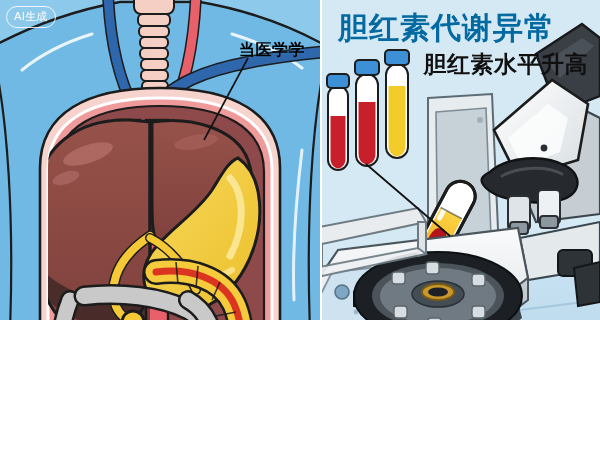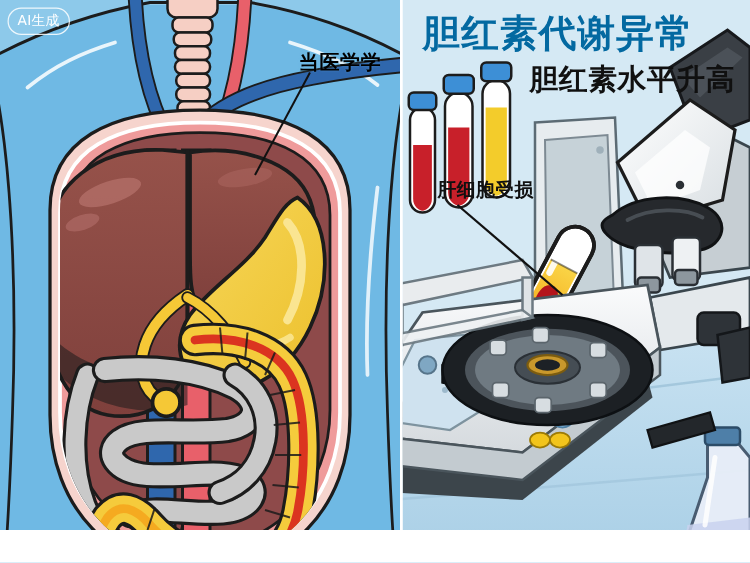--- a/index.html
+++ b/index.html
@@ -9,21 +9,21 @@
   }
   body {
     width: 600px;
     height: 450px;
     overflow: hidden;
     font-family: "DejaVu Sans", "Liberation Sans", sans-serif;
   }
   #canvas {
     position: relative;
     width: 600px;
-    height: 424px;
+    height: 320px;
     overflow: hidden;
     background: #ffffff;
   }
 
   
   #left-panel {
     position: absolute;
     left: 0; top: 0;
     width: 320px; height: 450px;
     overflow: hidden;
@@ -439,16 +439,15 @@
         <path d="M196 344 L246 330 L250 344 L200 358 Z" fill="#23272b" stroke="#101214" stroke-width="1.8"></path>
       </g>
 
       <g>
         <path d="M44 164 L128 236" fill="none" stroke="#111111" stroke-width="1.8"></path>
       </g>
     </svg>
 
     <div class="r-title">胆红素代谢异常</div>
     <div class="r-subtitle">胆红素水平升高</div>
-    <div class="r-callout">肝细胞受损</div>
   </div>
 
 </div>
 
 </body></html>

